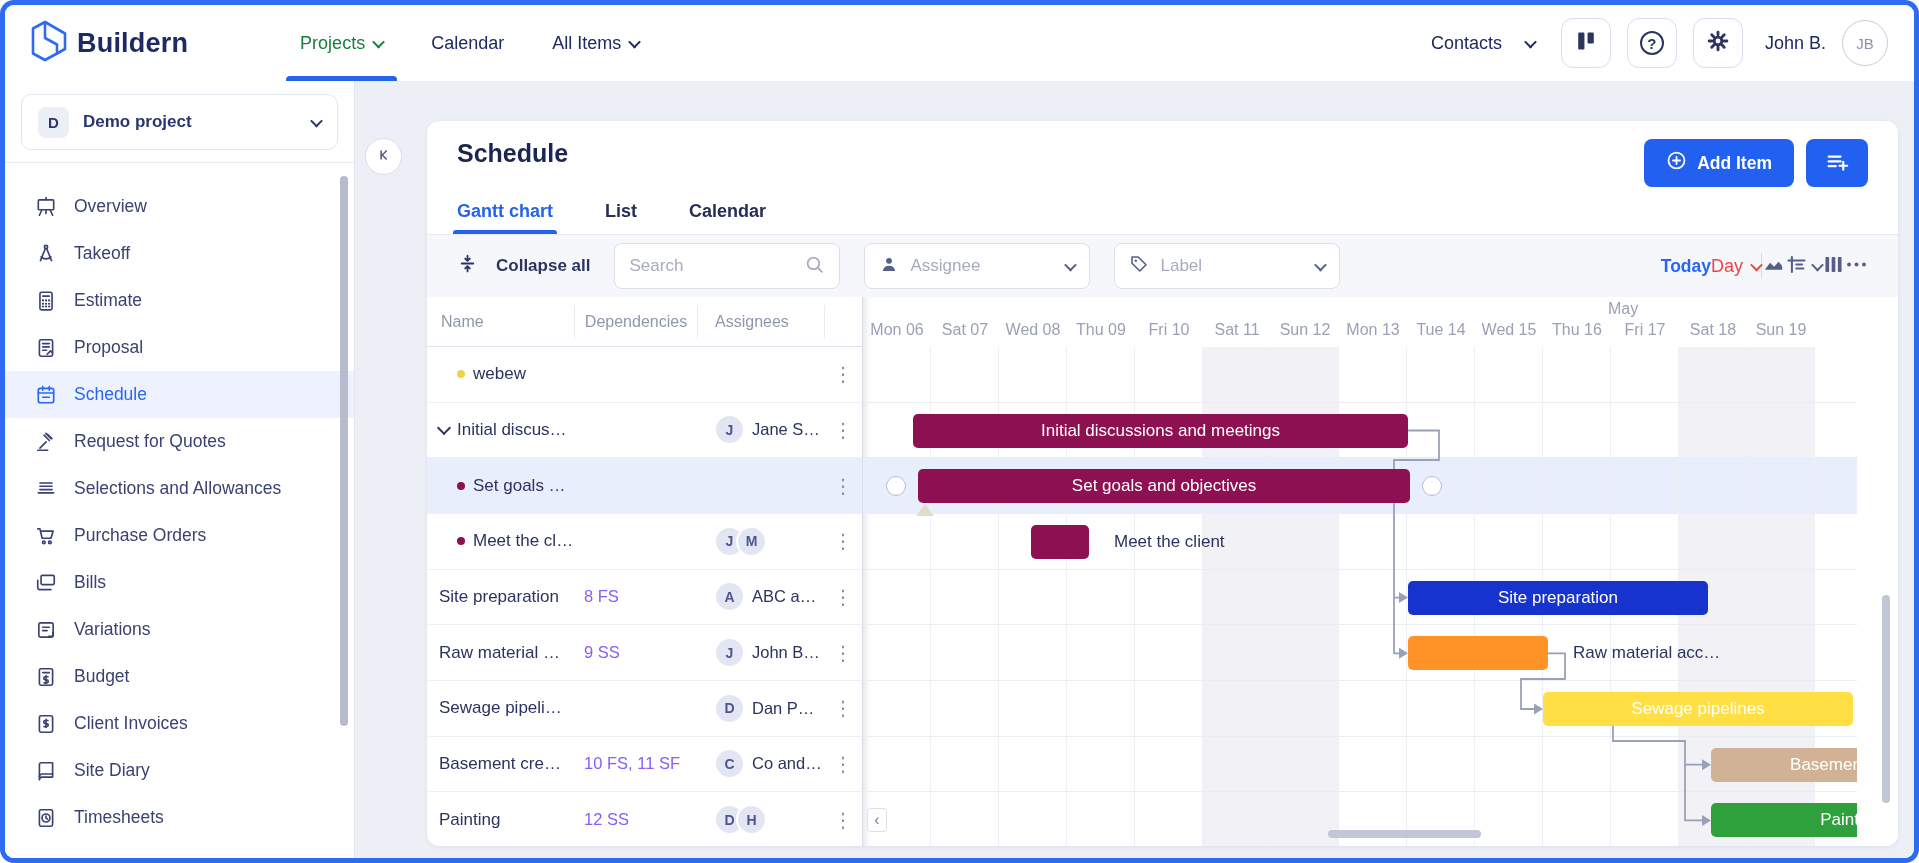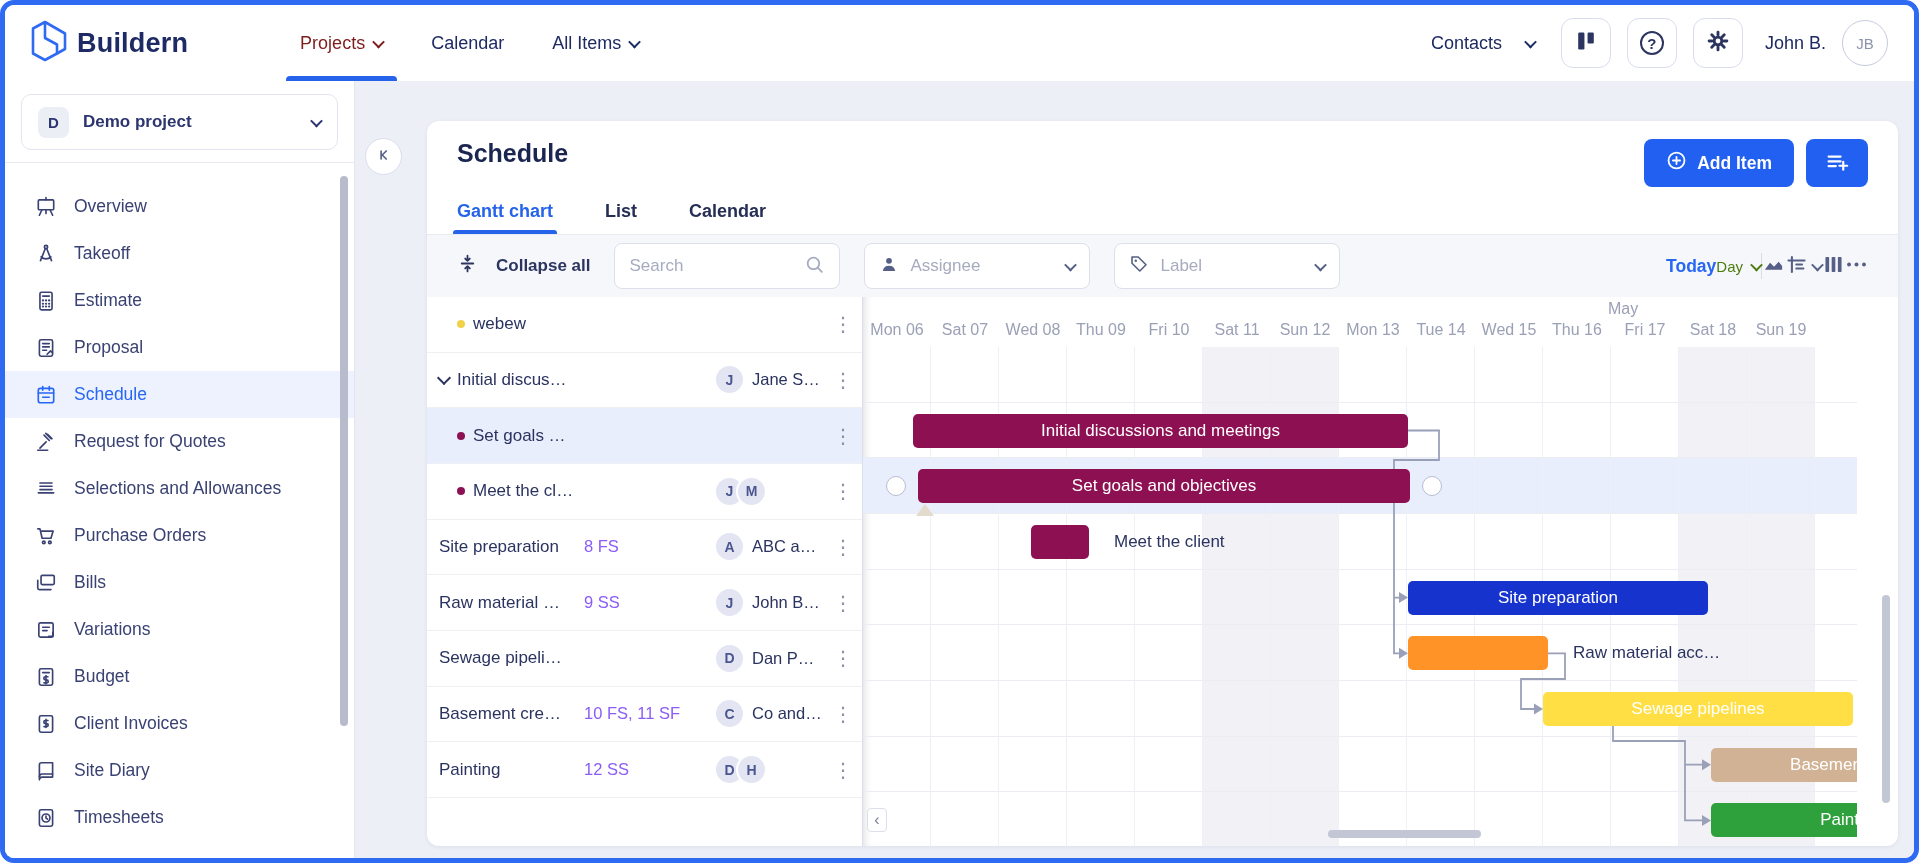--- a/index.html
+++ b/index.html
@@ -5,21 +5,21 @@
   * { margin:0; padding:0; box-sizing:border-box; }
   html,body { width:1919px; height:863px; font-family:"Liberation Sans","DejaVu Sans",sans-serif; background:#fff; }
   .frame { width:1919px; height:863px; border:5px solid #2e6bf2; border-radius:14px; overflow:hidden; background:#fff; position:relative; }
 
   
   .navbar { height:76px; background:#fff; display:flex; align-items:center; padding:0 26px; position:relative; }
   .brand { display:flex; align-items:center; gap:10px; }
   .brand-name { font-size:27px; font-weight:700; color:#1e2a63; letter-spacing:.2px; }
   .nav-links { display:flex; align-items:flex-start; margin-left:88px; height:76px; }
   .nav-link { position:relative; height:76px; display:flex; align-items:center; gap:9px; padding:0 24px; font-size:18px; font-weight:500; color:#1e2a63; cursor:pointer; }
-  .nav-link.active { color:#7f1d1d;text-align:right; }
+  .nav-link.active { color:#15803d;text-align:right; }
   .nav-link.active::after { content:""; position:absolute; left:10px; right:10px; bottom:0; height:5px; background:#2563eb; border-radius:4px 4px 0 0; }
   .nav-right { margin-left:auto; display:flex; align-items:center; gap:16px; }
   .nav-contacts { display:flex; align-items:center; gap:24px; font-size:18px; font-weight:500; color:#1e2a63; margin-right:10px; cursor:pointer; }
   .icon-btn { width:50px; height:50px; border:1px solid #d9ddee; border-radius:12px; display:flex; align-items:center; justify-content:center; color:#2c3560; background:#fff; cursor:pointer; }
   .icon-btn svg { width:24px; height:24px; }
   .help-circle { width:24px; height:24px; border:2px solid #2c3560; border-radius:50%; display:flex; align-items:center; justify-content:center; font-size:15px; font-weight:700; color:#2c3560; }
   .user-name { font-size:18px; color:#1e2a63; margin-left:6px; }
   .avatar-big { width:46px; height:46px; border:1px solid #c6cbdc; border-radius:50%; display:flex; align-items:center; justify-content:center; font-size:15px; color:#8d93ad; background:#fff; }
 
   .chev { width:9px; height:9px; border-right:2px solid currentColor; border-bottom:2px solid currentColor; transform:rotate(45deg) translate(-1px,-1px); display:inline-block; }
@@ -64,21 +64,21 @@
   .collapse-all svg { width:21px; height:21px; }
   .search-box { width:226px; height:46px; background:#fff; border:1px solid #dcdfea; border-radius:8px; display:flex; align-items:center; padding:0 14px; }
   .search-box input { border:none; outline:none; flex:1; font-size:17px; color:#2c3560; font-family:inherit; background:transparent; min-width:0; }
   .search-box input::placeholder { color:#a6abc0; }
   .search-box svg { width:21px; height:21px; color:#a6abc0; flex:none; }
   .select-box { width:226px; height:46px; background:#fff; border:1px solid #dcdfea; border-radius:8px; display:flex; align-items:center; padding:0 14px; gap:11px; color:#a6abc0; font-size:17px; cursor:pointer; }
   .select-box svg { width:20px; height:20px; color:#565f85; flex:none; }
   .select-box .chev { color:#565f85; margin-left:auto; }
   .tb-right { margin-left:auto; display:flex; align-items:center; }
   .today-link { font-size:17.5px; font-weight:600; color:#2767f4; cursor:pointer; }
-  .day-select { display:flex; align-items:center; gap:9px; font-size:15px; color:#4d7c0f; cursor:pointer; }
+  .day-select { display:flex; align-items:center; gap:9px; font-size:18px; color:#ef4444; cursor:pointer; }
   .tb-divider { width:1px; height:26px; background:#d9dce8; }
   .tb-icon { color:#565f85; cursor:pointer; display:flex; align-items:center; gap:5px; }
   .tb-icon svg { width:23px; height:23px; }
 
   
   .grid { flex:1; display:flex; min-height:0; }
   .ttable { width:435px; flex:none; display:flex; flex-direction:column; }
   .thead { height:50px; display:flex; border-bottom:1px solid #dfe2ec; align-items:center; flex:none; }
   .th { font-size:16px; color:#9097ad; height:34px; display:flex; align-items:center; }
   .th-name { width:147px; padding-left:14px; }
@@ -410,20 +410,26 @@
                     <circle cx="3.5" cy="10" r="1.7" fill="currentColor"></circle>
                     <circle cx="10" cy="10" r="1.7" fill="currentColor"></circle>
                     <circle cx="16.5" cy="10" r="1.7" fill="currentColor"></circle>
                   </svg></span>
               </span>
           </div>
         </div>
 
         <div class="grid">
           <div class="ttable">
+            <div class="thead">
+              <div class="th th-name">Name</div>
+              <div class="th th-dep">Dependencies</div>
+              <div class="th th-asg">Assignees</div>
+              <div class="th th-menu"></div>
+            </div>
             <div class="tbody" id="tbody">
                 <div class="trow">
                   <div class="cell-name">
                     <span class="bullet" style="background: rgb(240, 210, 74);"></span>
                     <span class="lbl">webew</span>
                   </div>
                   <div class="cell-dep"></div>
                   <div class="cell-asg"></div>
                   <div class="cell-menu">
                     <span class="dots-v">⋮</span>

